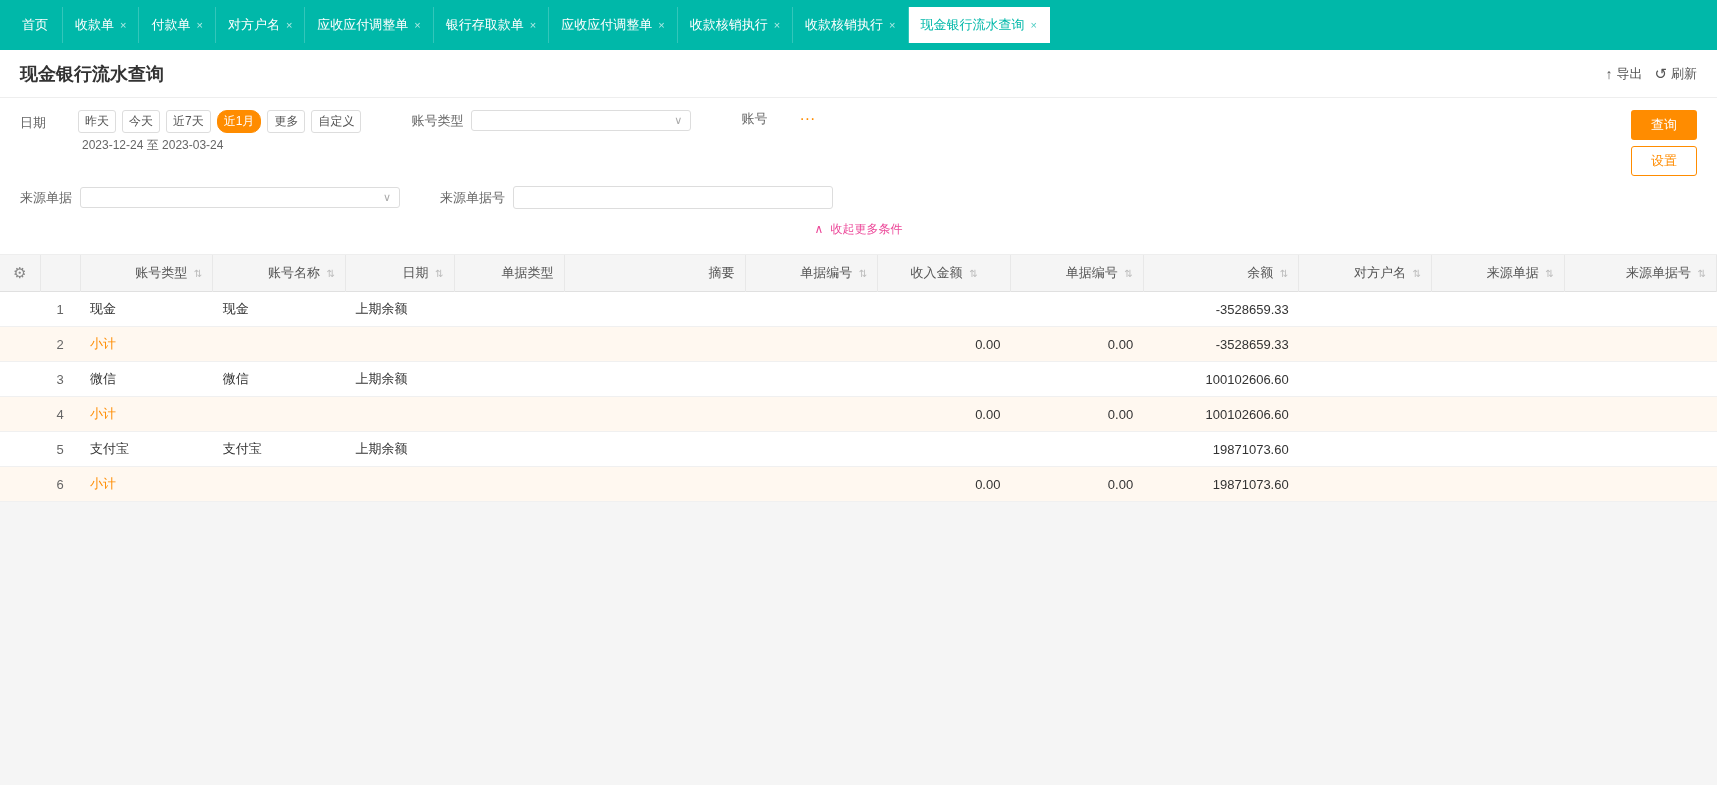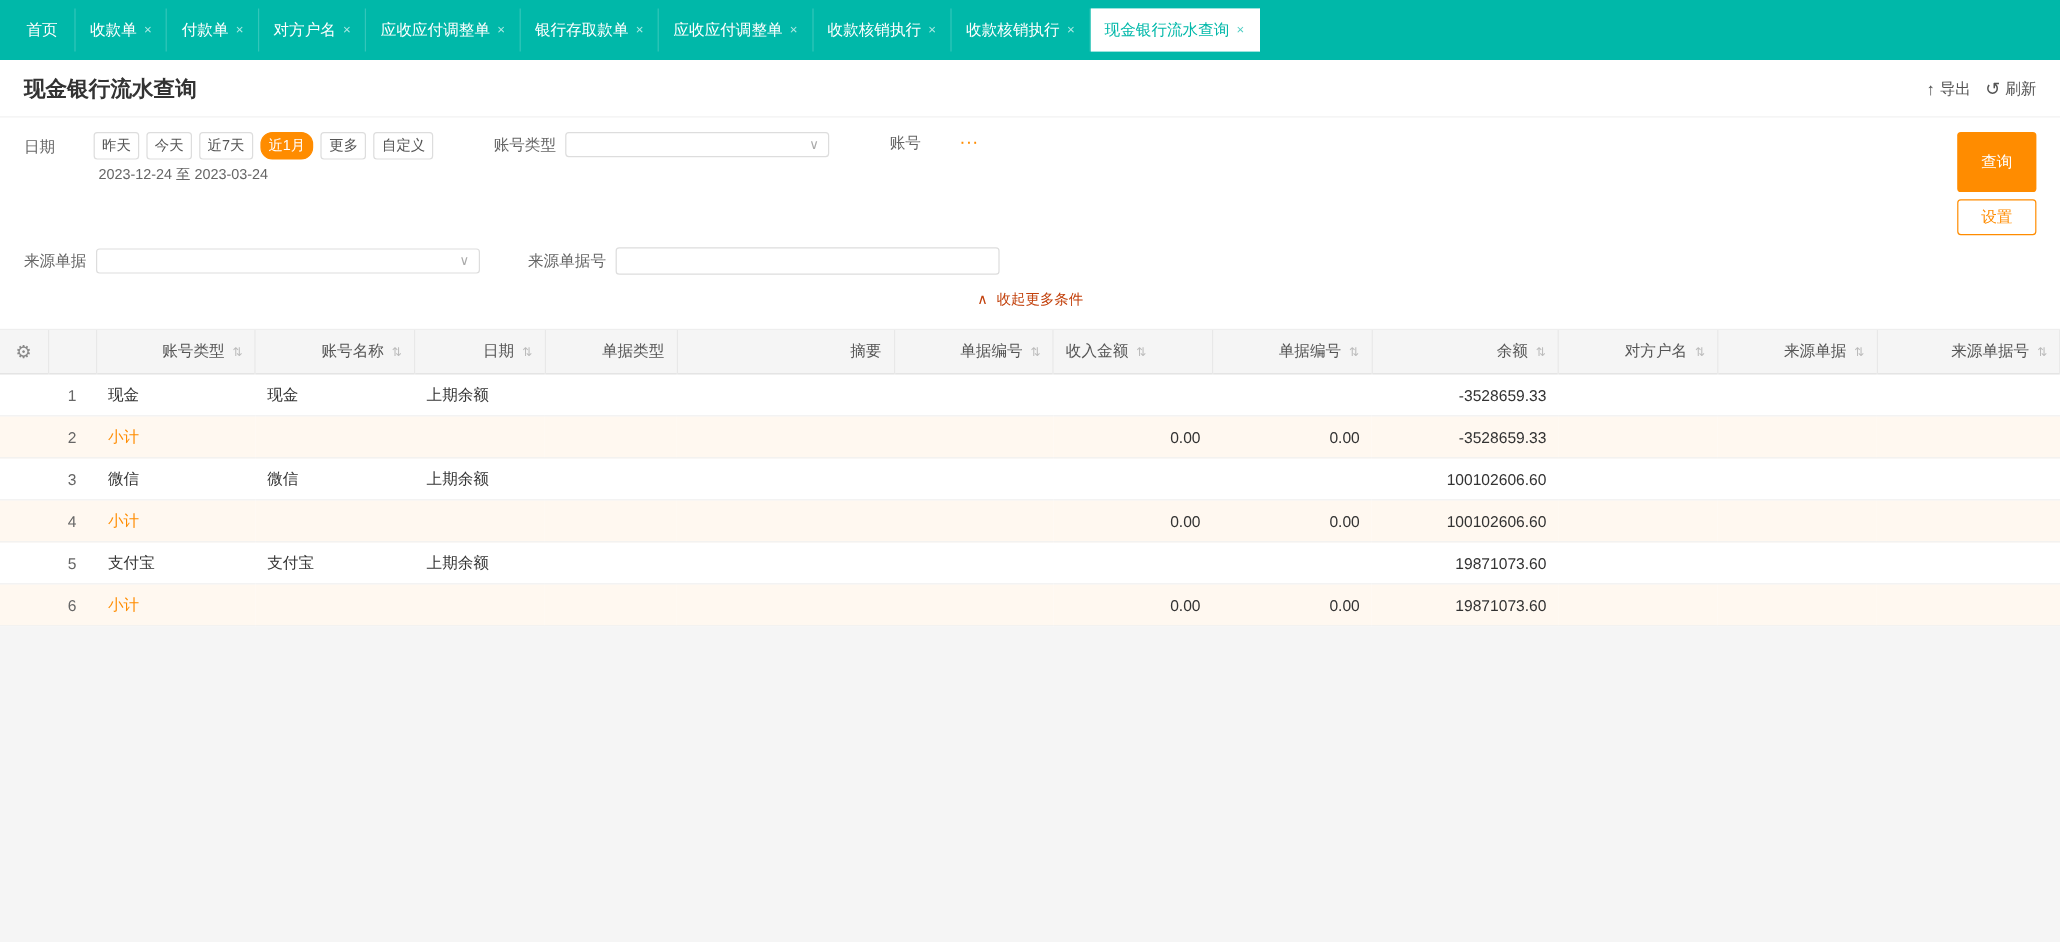--- a/index.html
+++ b/index.html
@@ -137,31 +137,31 @@
     }
     .account-dots {
       color: #ff8c00;
       font-size: 16px;
       cursor: pointer;
     }
     .collapse-bar {
       text-align: center;
       padding: 4px 0 8px 0;
       cursor: pointer;
-      color: #c2410c;
+      color: #ec4899;
       font-size: 12px;
     }
 
     
     .btn-query {
       background: #ff8c00;
       color: #fff;
       border: none;
       border-radius: 3px;
-      padding: 16px 20px;
+      padding: 6px 20px;
       font-size: 13px;
       cursor: pointer;
     }
     .btn-settings {
       background: #fff;
       color: #ff8c00;
       border: 1px solid #ff8c00;
       border-radius: 3px;
       padding: 5px 16px;
       font-size: 13px;
@@ -352,21 +352,21 @@
         <th>
           <span>日期</span>
           <span class="sort-icon">⇅</span>
         </th>
         <th>单据类型</th>
         <th style="min-width:120px;">摘要</th>
         <th>
           <span>单据编号</span>
           <span class="sort-icon">⇅</span>
         </th>
-        <th style="text-align:left;">
+        <th style="text-align:center;">
           <span>收入金额</span>
           <span class="sort-icon">⇅</span>
         </th>
         <th style="text-align:right;">
           <span>单据编号</span>
           <span class="sort-icon">⇅</span>
         </th>
         <th style="text-align:right;">
           <span>余额</span>
           <span class="sort-icon">⇅</span>

